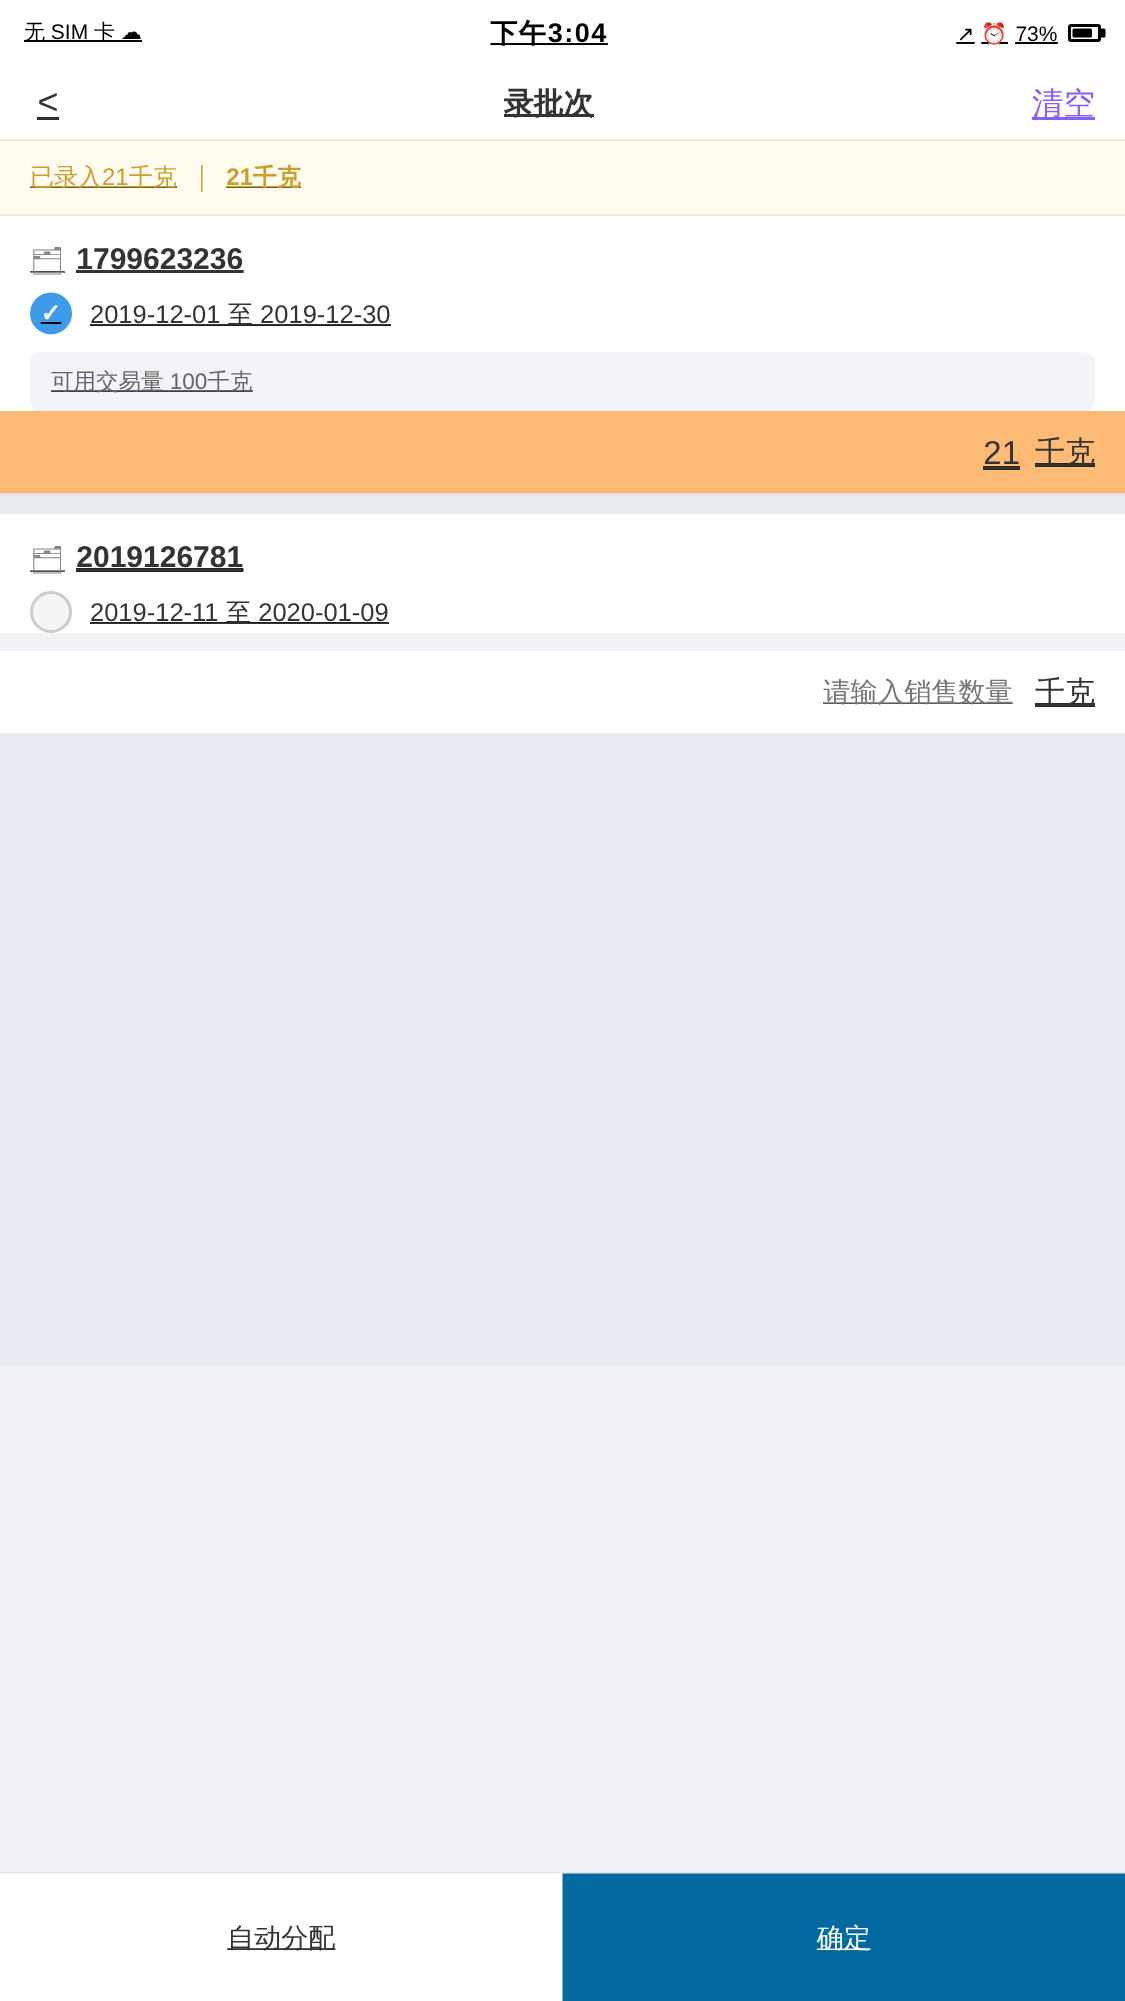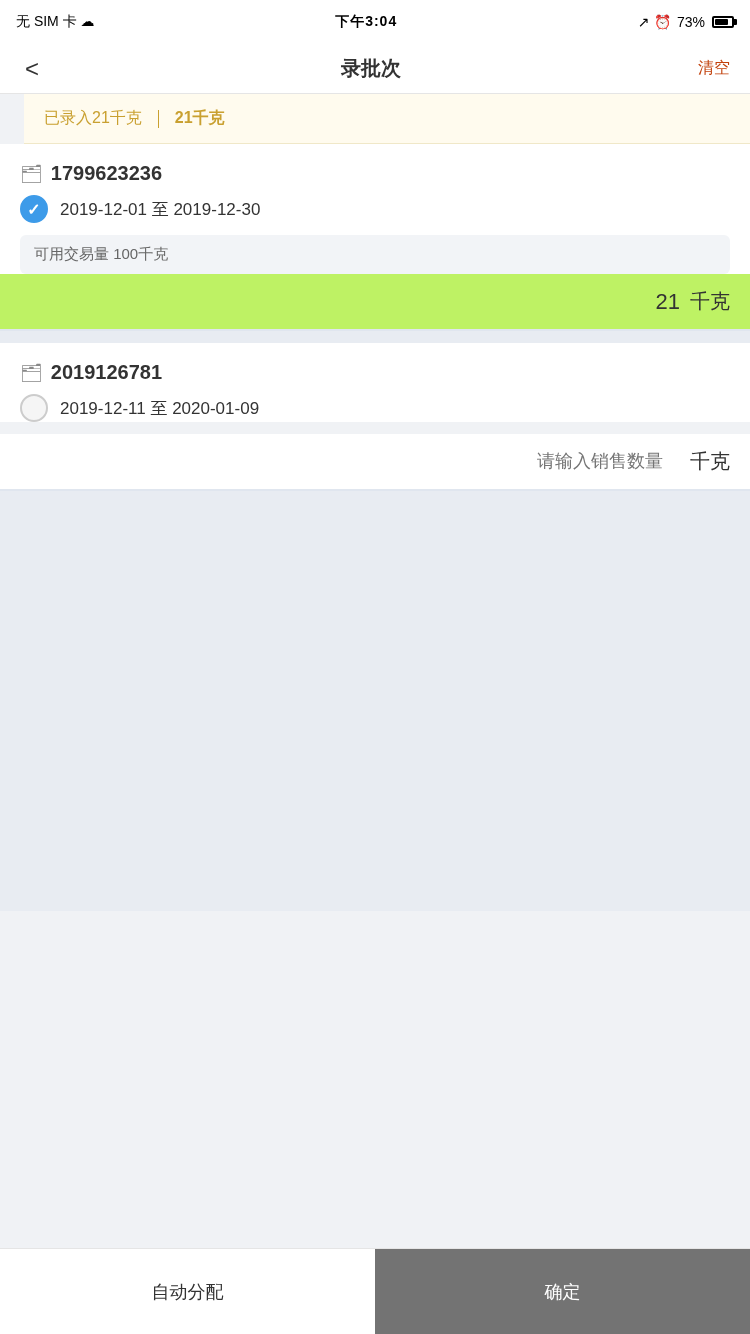--- a/index.html
+++ b/index.html
@@ -1,16 +1,16 @@
 <!DOCTYPE html>
 <html><head>
   <meta charset="utf-8">
   <meta name="viewport" content="width=750px">
   <style>
-    * { box-sizing: border-box; margin: 0; padding: 0; }
+    * { box-sizing: border-box; margin: 0; padding: 0; text-decoration: underline; }
     body {
       font-family: -apple-system, "PingFang SC", "Microsoft YaHei", sans-serif;
       background: #f0f2f5;
       width: 750px;
       min-height: 1334px;
       overflow-x: hidden;
     }
 
     
     .status-bar {
@@ -23,21 +23,21 @@
       font-size: 15px;
       font-weight: 500;
     }
     .status-left {
       display: flex;
       align-items: center;
       gap: 6px;
       font-size: 14px;
     }
     .status-center {
-      font-size: 14px;
+      font-size: 18px;
       font-weight: 600;
       letter-spacing: 1px;
     }
     .status-right {
       display: flex;
       align-items: center;
       gap: 5px;
       font-size: 14px;
     }
     .battery-icon {
@@ -85,34 +85,33 @@
       color: #333;
       cursor: pointer;
       padding: 5px;
     }
     .nav-title {
       font-size: 20px;
       font-weight: 600;
       color: #333;
     }
     .nav-action {
-      font-size: 16px;
-      color: #c2410c;
+      font-size: 21px;
+      color: #8b5cf6;
       cursor: pointer;
     }
 
     
     .summary-bar {
       background: #fffbee;
       padding: 14px 20px;
       display: flex;
       align-items: center;
       gap: 16px;
       border-bottom: 1px solid #f0e8c8;
-      margin-left: 24px;
     }
     .summary-text {
       font-size: 16px;
       color: #c9a030;
       font-weight: 500;
     }
     .summary-divider {
       width: 1px;
       height: 18px;
       background: #c9a030;
@@ -180,21 +179,21 @@
       background: #f2f4f7;
       padding: 10px 14px;
       border-radius: 6px;
       font-size: 15px;
       color: #666;
       margin-bottom: 0;
     }
 
     
     .quantity-row {
-      background: #bef264;
+      background: #fdba74;
       padding: 14px 20px;
       display: flex;
       align-items: center;
       justify-content: flex-end;
       gap: 10px;
       border-bottom: 2px solid #e0e6ef;
     }
     .quantity-value {
       font-size: 22px;
       color: #333;
@@ -217,21 +216,21 @@
       padding: 18px 20px 0 20px;
     }
 
     
     .input-row {
       background: #fff;
       padding: 14px 20px;
       display: flex;
       align-items: center;
       justify-content: flex-end;
-      gap: 12px;
+      gap: 0;
       border-bottom: 2px solid #e0e6ef;
     }
     .sale-input {
       background: transparent;
       border: none;
       outline: none;
       font-size: 18px;
       color: #999;
       text-align: right;
       flex: 1;
@@ -272,21 +271,21 @@
       border: none;
       outline: none;
     }
     .btn-confirm {
       flex: 1;
       display: flex;
       align-items: center;
       justify-content: center;
       font-size: 18px;
       color: #fff;
-      background: #737373;
+      background: #0369a1;
       cursor: pointer;
       border: none;
       outline: none;
     }
   </style>
 </head>
 <body>
 
 <div class="status-bar">
   <div class="status-left">

